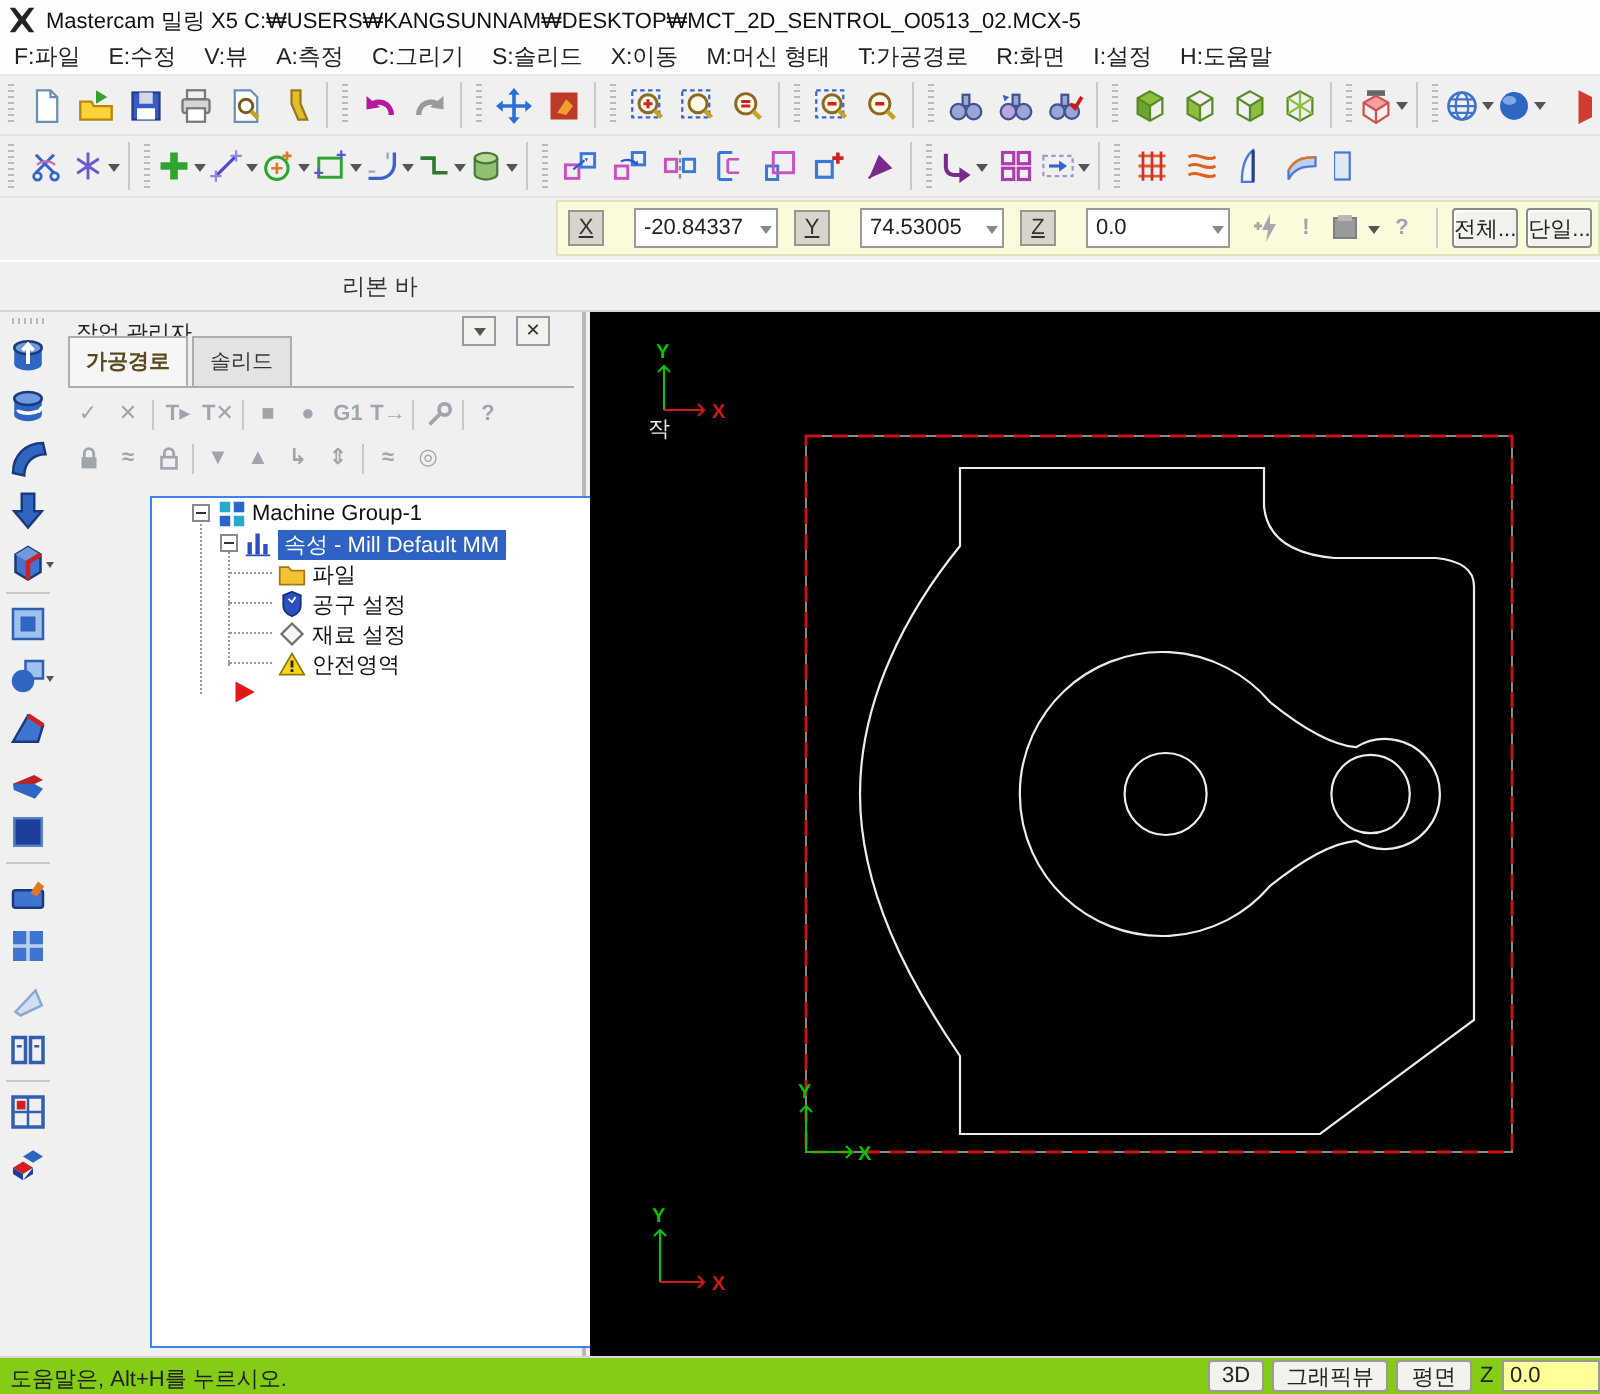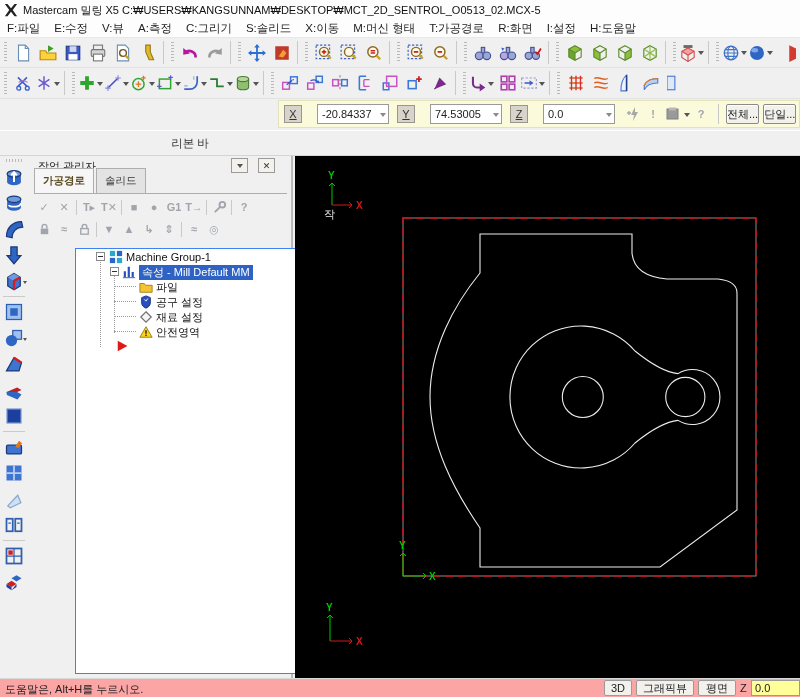--- a/index.html
+++ b/index.html
@@ -93,21 +93,21 @@
   .exp::after { content:""; position:absolute; left:1px; right:1px; top:3px; height:1px; background:#333; }
   .tsel { background:#2e62c4; color:#fff; padding:0 3px; }
   .dot-v { position:absolute; width:1px; border-left:1px dotted #9a9a9a; }
   .dot-h { position:absolute; height:1px; border-top:1px dotted #9a9a9a; }
 
   
   #canvas { position:absolute; left:295px; top:0; width:505px; height:522px; background:#000; }
   #gfx-status { position:absolute; left:8px; bottom:6px; font-size:11px; color:#e4e4e4; white-space:pre; }
 
   
-  #statusbar { position:absolute; left:0; top:678px; width:800px; height:19px; background:#fca5a5;
+  #statusbar { position:absolute; left:0; top:678px; width:800px; height:19px; background:#84cc16;
                border-top:1px solid #d8d8d8; font-size:11px; color:#222; }
   #help-text { position:absolute; left:5px; top:3px; }
   .st-btn { position:absolute; top:1px; height:16px; background:#f2f1ec; border:1px solid #9a9a9a;
             border-radius:2px; font-size:11px; display:flex; align-items:center; justify-content:center; }
   #st-z-lbl { position:absolute; left:740px; top:3px; }
   #st-z-val { position:absolute; left:751px; top:1px; width:49px; height:16px; background:#ffff99;
               border:1px solid #9a9a9a; font-size:11px; display:flex; align-items:center; padding-left:3px; }
 </style>
 </head>
 <body>

